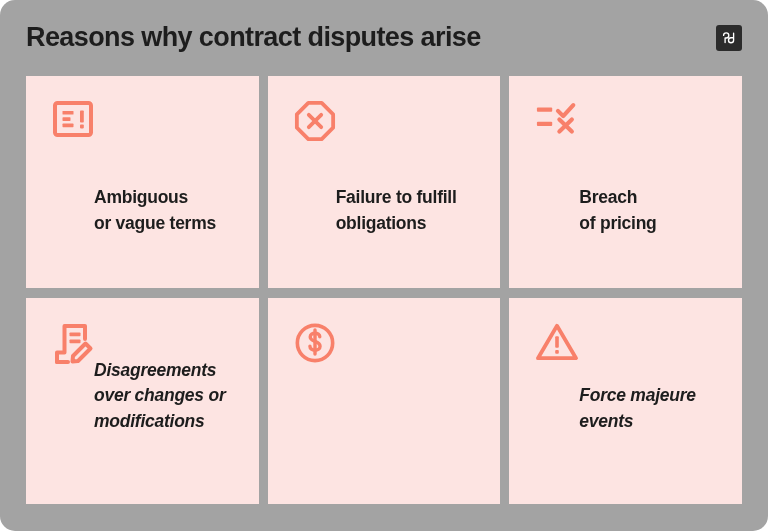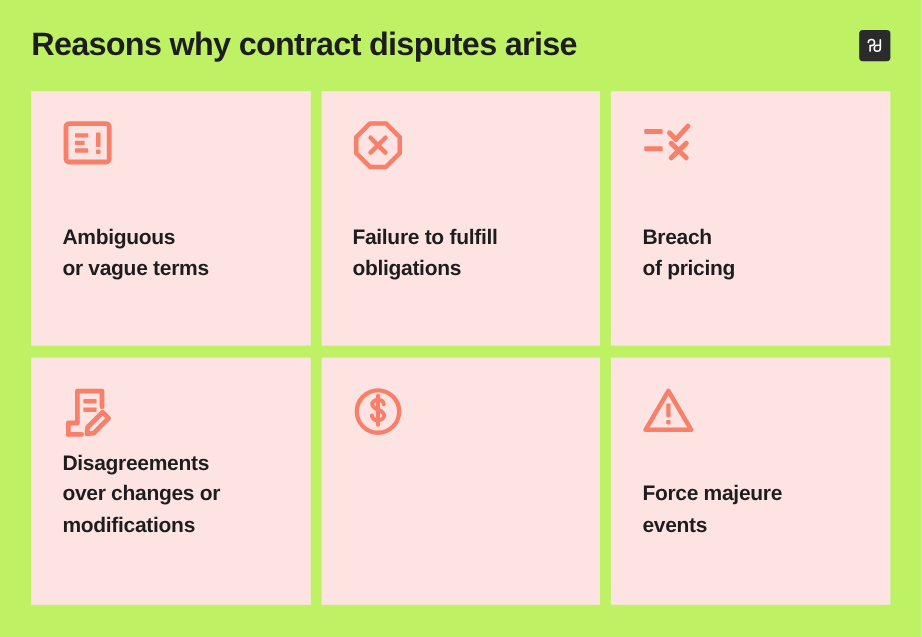--- a/index.html
+++ b/index.html
@@ -11,21 +11,22 @@
     height: 531px;
     background: #ffffff;
     font-family: "Liberation Sans", sans-serif;
     overflow: hidden;
   }
   .page {
     position: relative;
     width: 768px;
     height: 531px;
     box-sizing: border-box;
-    background: #bef264;
+    background: #a3a3a3;
+    border-radius: 15px;
   }
 
   
   .header {
     position: absolute;
     left: 26px;
     top: 14px;
     right: 26px;
     height: 48px;
     display: flex;
@@ -64,41 +65,41 @@
     grid-template-rows: 212px 206px;
     column-gap: 9px;
     row-gap: 10px;
   }
   .card {
     background: #fde4e2;
     position: relative;
     box-sizing: border-box;
     padding: 24px 26px 26px 26px;
     display: flex;
-    flex-direction: column;
+    flex-direction: row;
     overflow: hidden;
   }
   .card-icon {
     height: 52px;
     display: flex;
     align-items: flex-start;
     flex: 0 0 auto;
   }
   .card-icon svg { display: block; }
   .card-label {
     margin-top: auto;
     font-size: 17.5px;
     font-weight: 700;
     line-height: 1.45;
     letter-spacing: -0.25px;
     color: #1d1d1d;
     white-space: pre-line;
   }
   .row-1 .card-label { margin-bottom: 26px; }
-  .row-2 .card-label { margin-bottom: 28px; }
+  .row-2 .card-label { margin-bottom: 44px; font-style: italic; }
 </style>
 </head>
 <body>
 
 <div class="page">
 
   <div class="header">
     <div class="page-title">Reasons why contract disputes arise</div>
 
     <div class="brand-logo">

